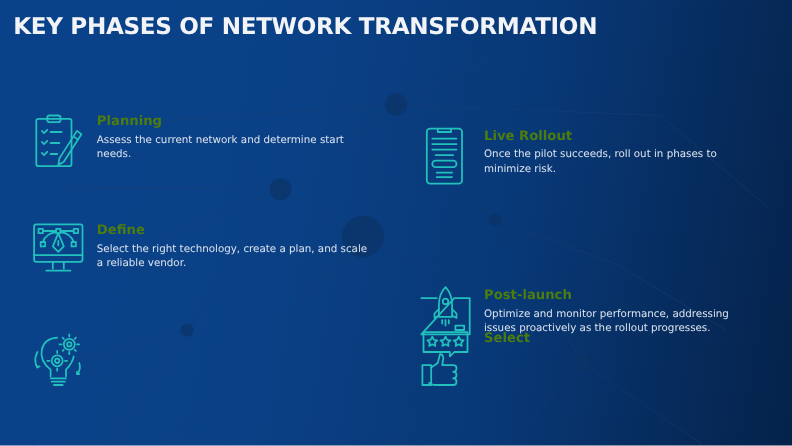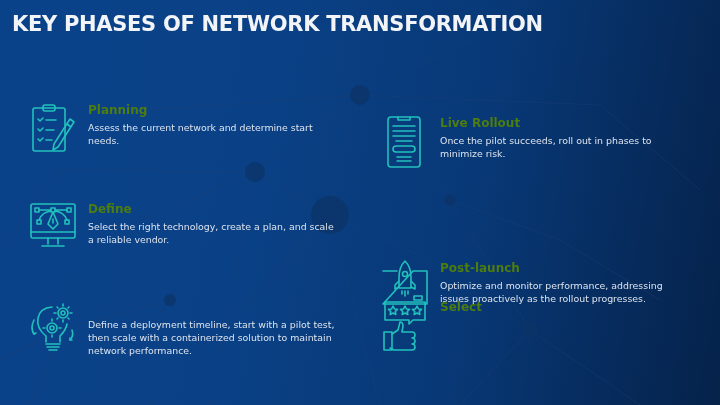--- a/index.html
+++ b/index.html
@@ -111,21 +111,20 @@
       <circle class="stroke" cx="33" cy="13" r="5"></circle>
       <circle class="stroke" cx="33" cy="13" r="2"></circle>
       <path class="stroke" d="M33 6 v-2 M33 20 v2 M26 13 h-2 M40 13 h2 M28 8 l-1-1 M38 18 l1 1 M38 8 l1-1 M28 18 l-1 1"></path>
       <circle class="stroke" cx="22" cy="28" r="5"></circle>
       <circle class="stroke" cx="22" cy="28" r="2"></circle>
       <path class="stroke" d="M22 21 v-2 M22 35 v2 M15 28 h-2 M29 28 h2"></path>
       <path class="stroke" d="M4 20 Q0 28 4 34 M42 30 Q44 36 40 40"></path>
       <path class="stroke" d="M3 32 l1 2 l2 -1 M40 38 l0 2 l2 0"></path>
     </svg>
   </div>
-  <p>Define a deployment timeline, start with a pilot test, then scale with a containerized solution to maintain network performance.</p>
 </div>
 
 <div class="phase" style="left:382px; top:116px;">
   <div class="icon">
     <svg viewBox="0 0 46 52">
       <rect class="stroke" x="6" y="1" width="32" height="50" rx="3"></rect>
       <path class="stroke" d="M16 1 v3 h12 v-3"></path>
       <path class="stroke" d="M11 10 h22 M11 15 h22 M11 20 h22 M14 25 h16"></path>
       <rect class="stroke" x="11" y="30" width="22" height="6" rx="3"></rect>
       <path class="stroke" d="M15 41 h14 M15 45 h14"></path>

